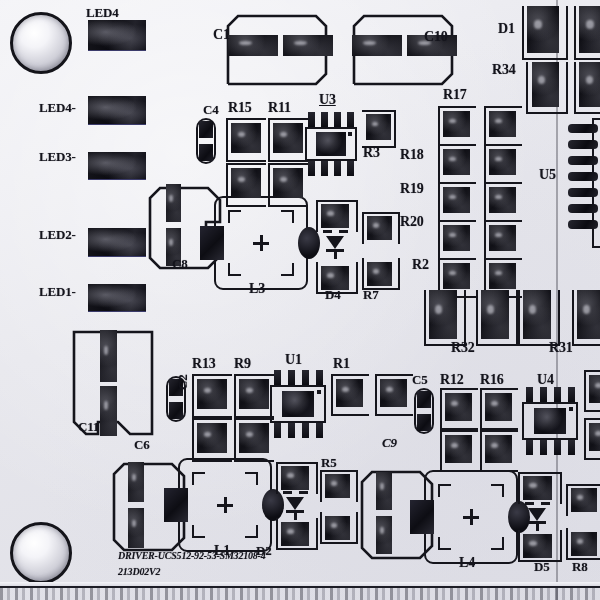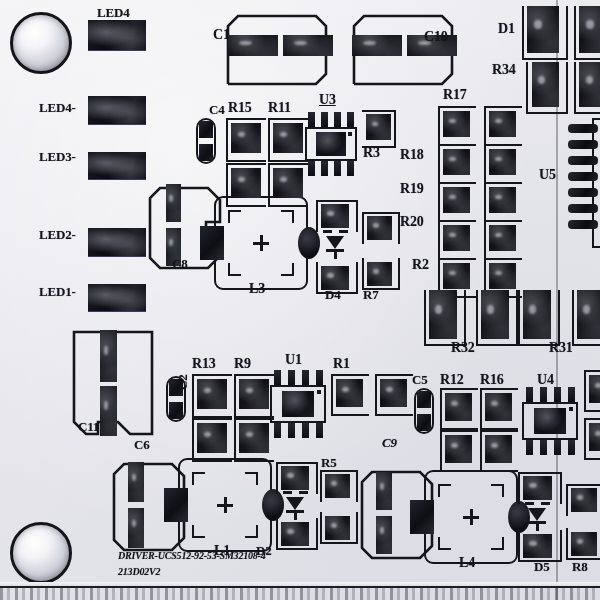--- a/index.html
+++ b/index.html
@@ -222,21 +222,21 @@
 <body>
 
 <div id="board">
 
   <div class="layer">
 
     <div class="hole" style="left:10px; top:12px; width:56px; height:56px;"></div>
     <div class="hole" style="left:10px; top:522px; width:56px; height:56px;"></div>
 
     <div class="ledpad speck" style="left:88px; top:20px; width:58px; height:30px;"></div>
-    <div class="silk s13" style="left:97px; top:6px;font-family:Liberation Serif, serif;">LED4</div>
+    <div class="silk s13" style="left:86px; top:6px;font-family:Liberation Serif, serif;">LED4</div>
 
     <div class="ledpad speck" style="left:88px; top:96px; width:58px; height:28px;"></div>
     <div class="silk s13" style="left:39px; top:101px;">LED4-</div>
 
     <div class="ledpad speck" style="left:88px; top:152px; width:58px; height:27px;"></div>
     <div class="silk s13" style="left:39px; top:150px;">LED3-</div>
 
     <div class="ledpad speck" style="left:88px; top:228px; width:58px; height:28px;"></div>
     <div class="silk s13" style="left:39px; top:228px;">LED2-</div>
 
@@ -259,21 +259,21 @@
     </div>
     <div class="pad speck" style="left:352px; top:35px; width:50px; height:21px;"></div>
     <div class="pad speck" style="left:407px; top:35px; width:50px; height:21px;"></div>
     <div class="silk s14" style="left:424px; top:30px;">C10</div>
 
     <div class="cap" style="left:196px; top:118px; width:20px; height:46px;">
       <div class="capsule"></div>
       <div class="cp t"></div>
       <div class="cp b"></div>
     </div>
-    <div class="silk s13" style="left:209px; top:103px;">C4</div>
+    <div class="silk s13" style="left:203px; top:103px;">C4</div>
 
     <div class="outline" style="left:226px; top:118px; width:38px; height:40px; border-right:none;"></div>
     <div class="pad speck" style="left:231px; top:123px; width:30px; height:30px;"></div>
     <div class="silk s14" style="left:228px; top:101px;">R15</div>
 
     <div class="outline" style="left:268px; top:118px; width:38px; height:40px; border-right:none;"></div>
     <div class="pad speck" style="left:273px; top:123px; width:30px; height:30px;"></div>
     <div class="silk s14" style="left:268px; top:101px;">R11</div>
 
     <div class="outline" style="left:226px; top:163px; width:38px; height:40px; border-right:none;"></div>

